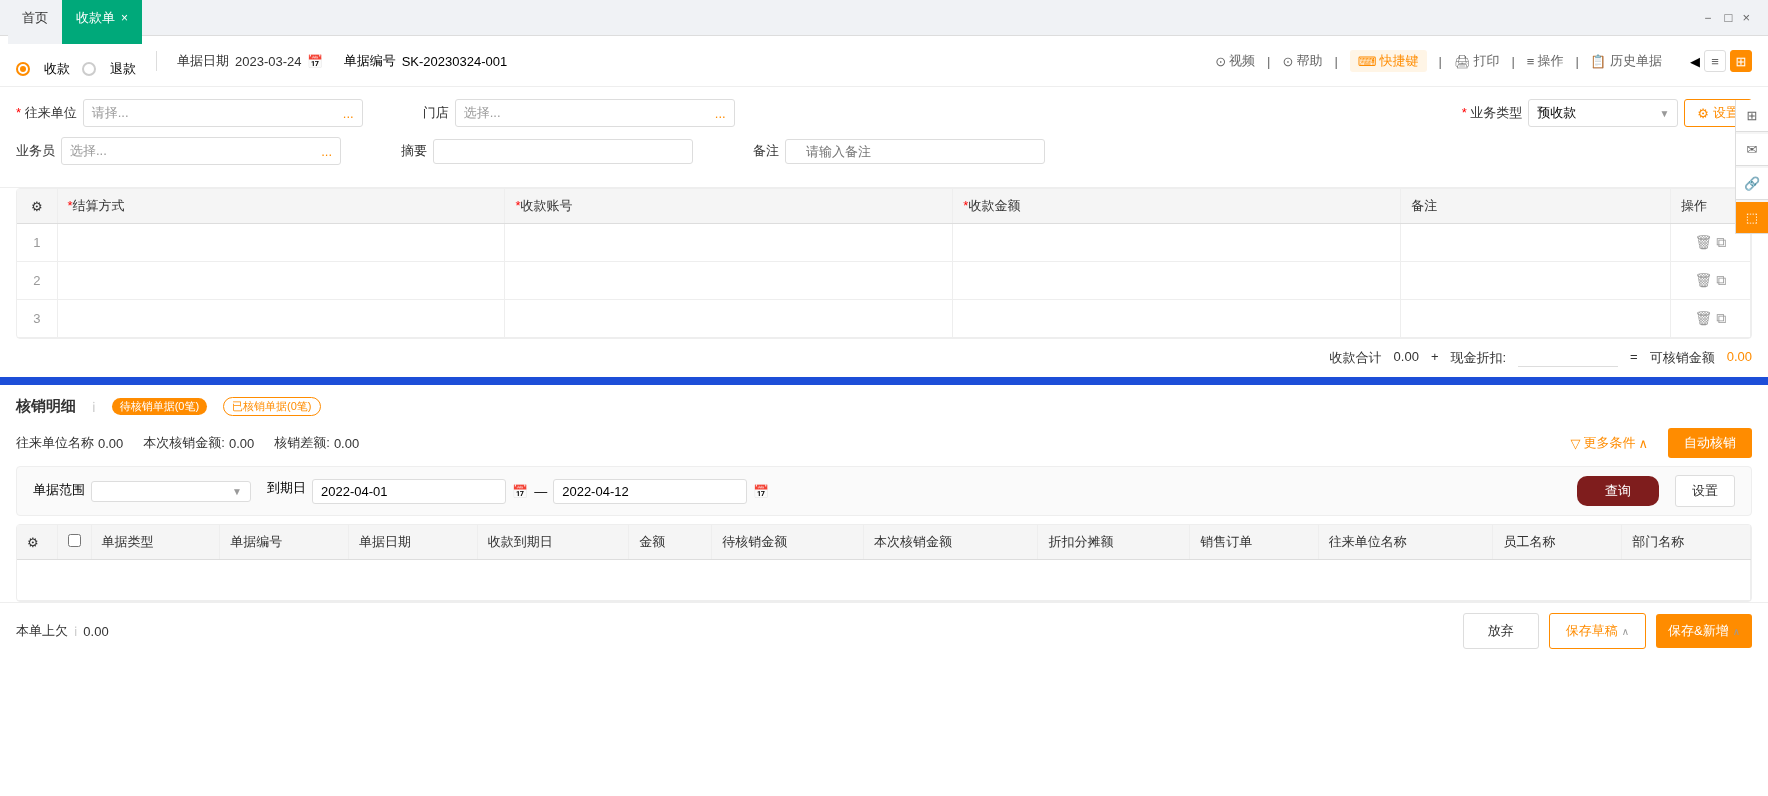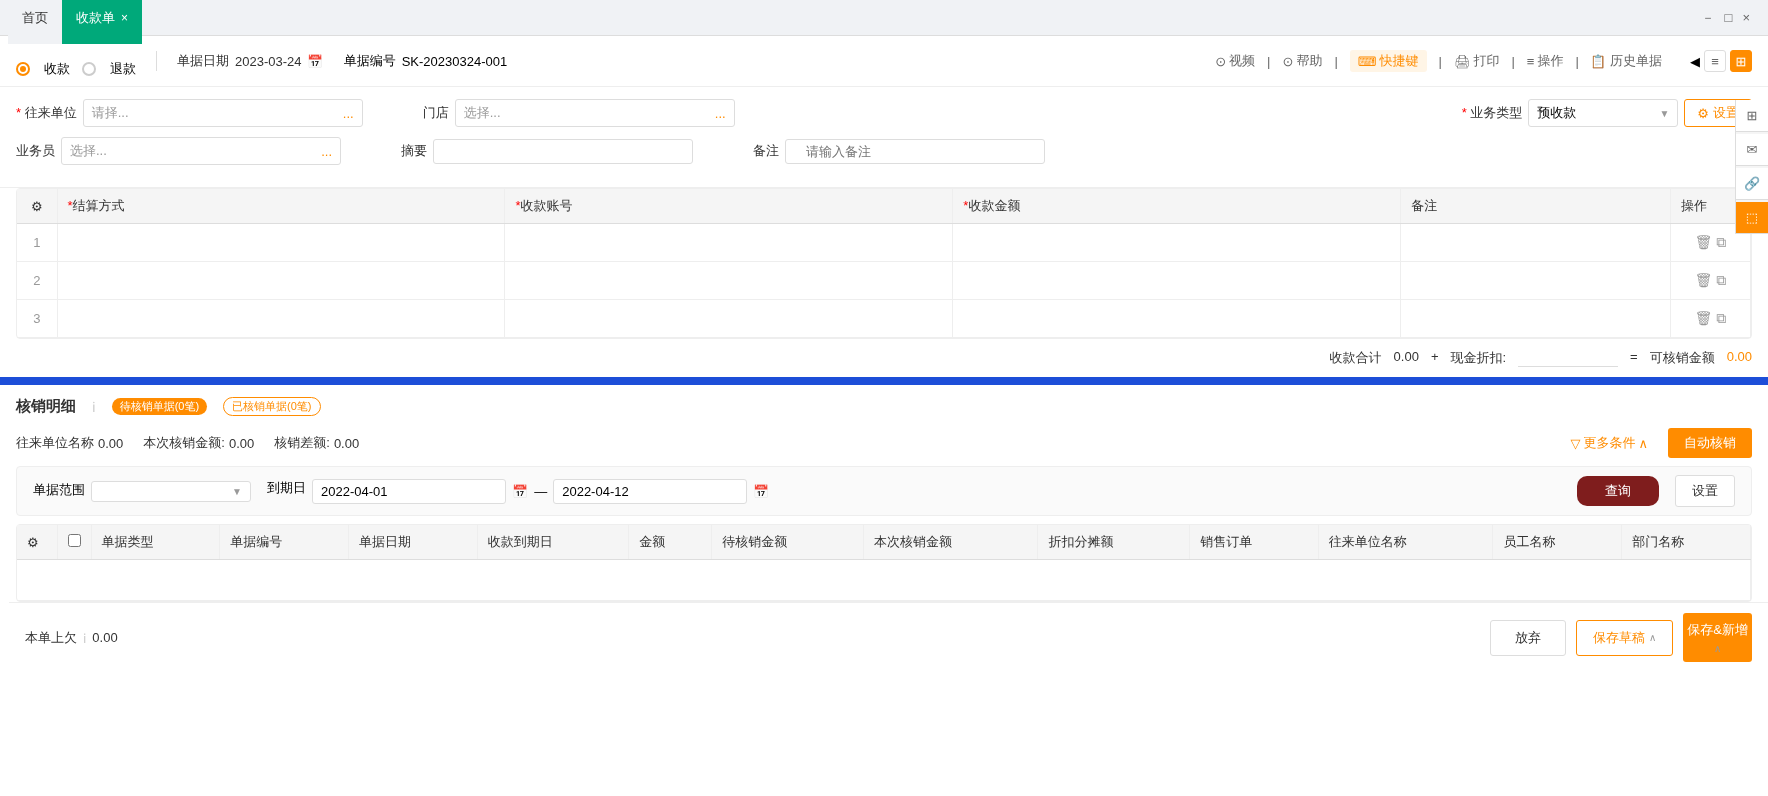--- a/index.html
+++ b/index.html
@@ -124,27 +124,27 @@
 
     
     .bottom-table-container { margin: 0 16px; border: 1px solid #eee; border-radius: 4px; }
     .bottom-table th { background: #f5f5f5; padding: 8px 10px; white-space: nowrap; }
     .bottom-table td { padding: 6px 10px; height: 34px; }
 
     
     .footer-bar {
       display: flex; align-items: center; justify-content: space-between;
       padding: 10px 16px; background: #fff; border-top: 1px solid #eee;
-      position: sticky; bottom: 6px; margin-left: 9px;
+      position: sticky; bottom: 6px;
     }
     .footer-left { display: flex; align-items: center; gap: 6px; color: #333; }
     .footer-right { display: flex; align-items: center; gap: 10px; }
     .discard-btn { background: #fff; border: 1px solid #ddd; color: #333; border-radius: 3px; padding: 8px 24px; cursor: pointer; }
     .save-draft-btn { background: #fff; border: 1px solid #ff8c00; color: #ff8c00; border-radius: 3px; padding: 8px 16px; cursor: pointer; display: flex; align-items: center; gap: 4px; }
-    .save-new-btn { background: #ff8c00; color: #fff; border: none; border-radius: 3px; padding: 8px 4px; cursor: pointer; display: flex; align-items: center; gap: 4px; flex-direction: column; }
+    .save-new-btn { background: #ff8c00; color: #fff; border: none; border-radius: 3px; padding: 8px 12px; cursor: pointer; display: flex; align-items: center; gap: 4px; }
 
     
     .right-sidebar {
       position: fixed; right: 0; top: 100px; display: flex; flex-direction: column;
       background: #f5f5f5; border-left: 1px solid #ddd; gap: 2px;
     }
     .sidebar-icon {
       width: 32px; height: 32px; display: flex; align-items: center; justify-content: center;
       cursor: pointer; color: #666; border-bottom: 1px solid #ddd; background: #fff;
     }

